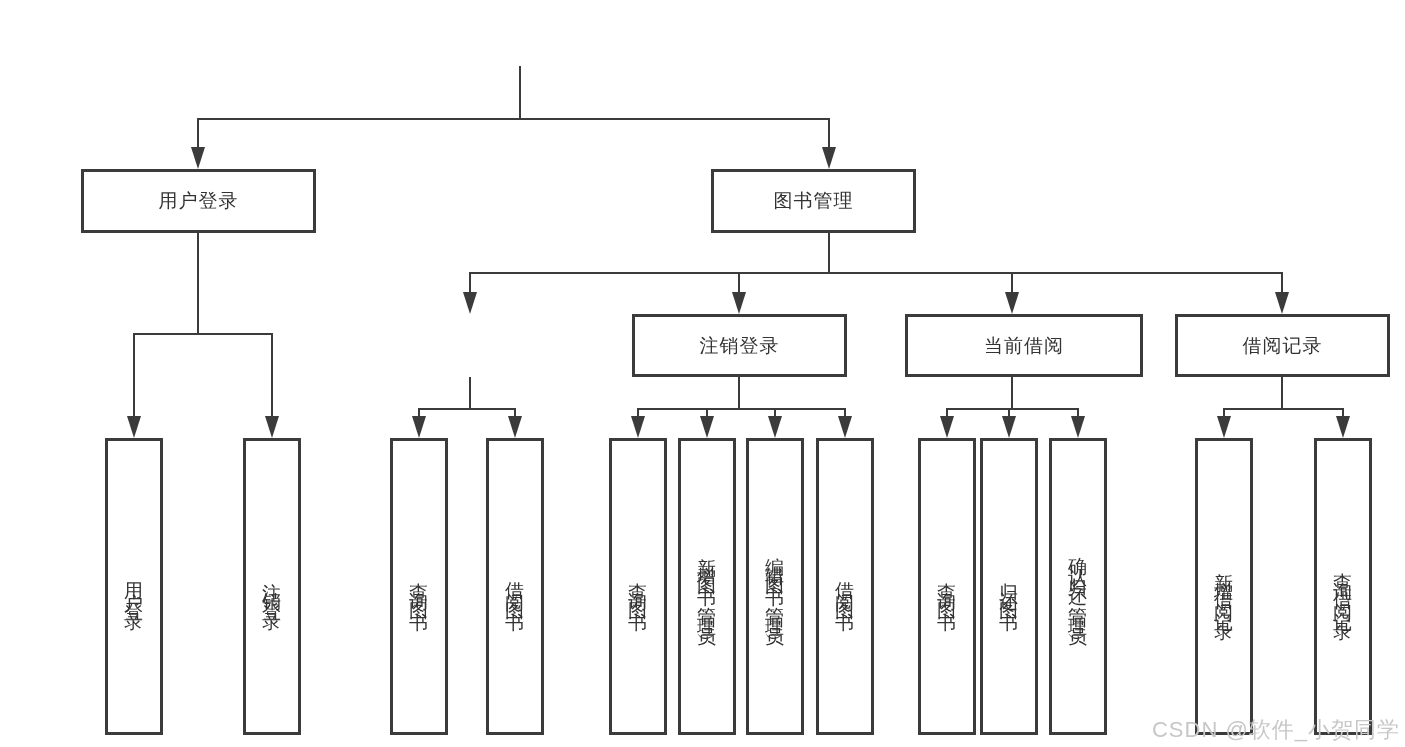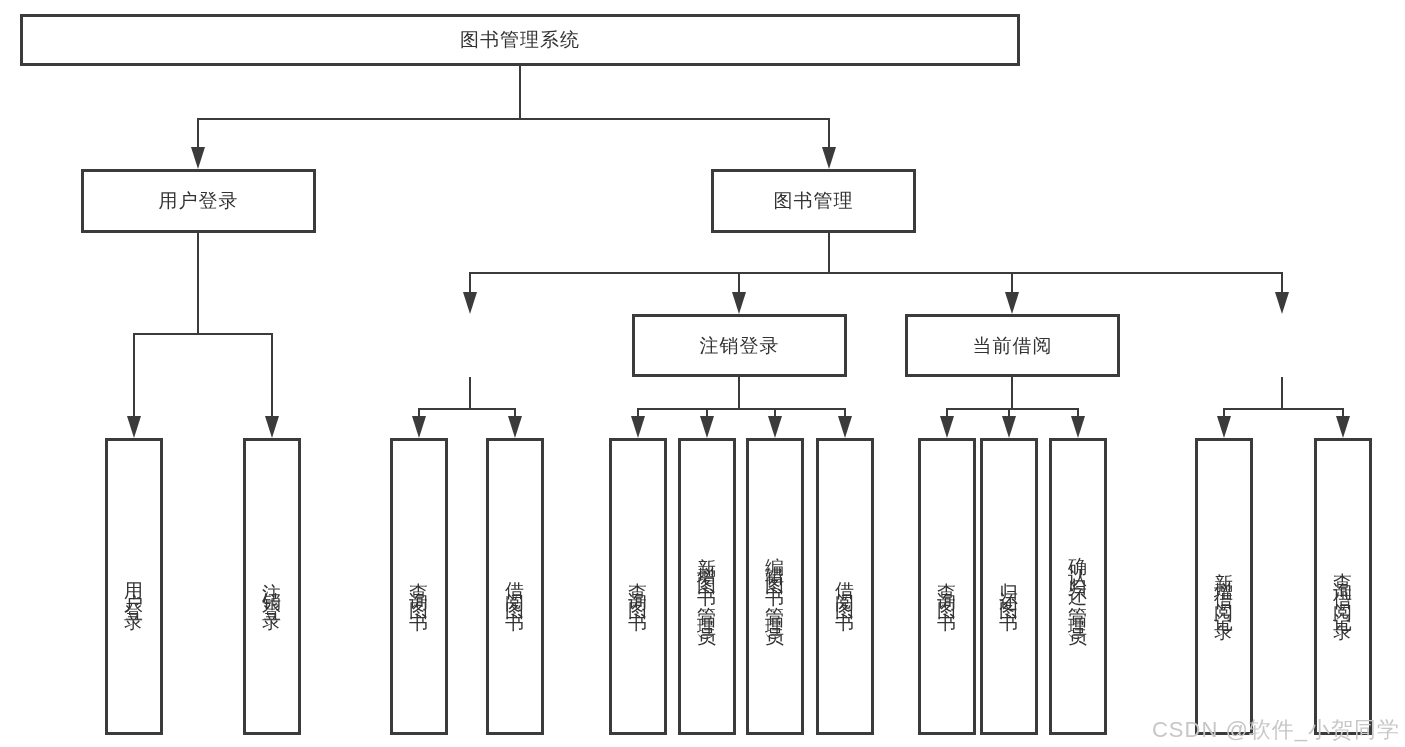--- a/index.html
+++ b/index.html
@@ -28,36 +28,36 @@
   .watermark {
     position:absolute; top:715px; right:5px; z-index:5;
     font-size:22px; color:#c7c7c7; letter-spacing:1px; white-space:nowrap;
   }
 </style>
 </head>
 <body>
 
 <div id="stage">
 
-  <div class="node" style="left:20px;top:14px;width:1000px;height:52px">
-    <span class="hlabel">图书管理系统</span>
-  </div>
 
   <div class="node" style="left:81px;top:169px;width:235px;height:64px">
     <span class="hlabel">用户登录</span>
   </div>
   <div class="node" style="left:711px;top:169px;width:205px;height:64px">
     <span class="hlabel">图书管理</span>
   </div>
 
   <div class="node" style="left:632px;top:314px;width:215px;height:63px">
     <span class="hlabel">注销登录</span>
   </div>
-  <div class="node" style="left:905px;top:314px;width:215px;height:63px">
+  <div class="node" style="left:905px;top:314px;width:238px;height:63px">
     <span class="hlabel">当前借阅</span>
+  </div>
+  <div class="node" style="left:1175px;top:314px;width:215px;height:63px">
+    <span class="hlabel">借阅记录</span>
   </div>
 
   <div class="node" style="left:105px;top:438px;width:58px;height:297px">
     <span class="vlabel">用户登录</span>
   </div>
   <div class="node" style="left:243px;top:438px;width:58px;height:297px">
     <span class="vlabel">注销登录</span>
   </div>
 
   <div class="node" style="left:390px;top:438px;width:58px;height:297px">

